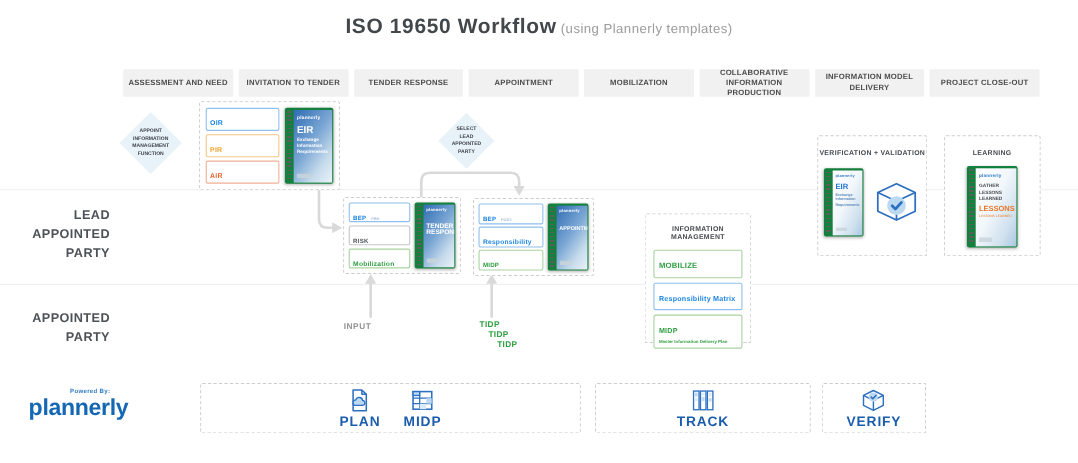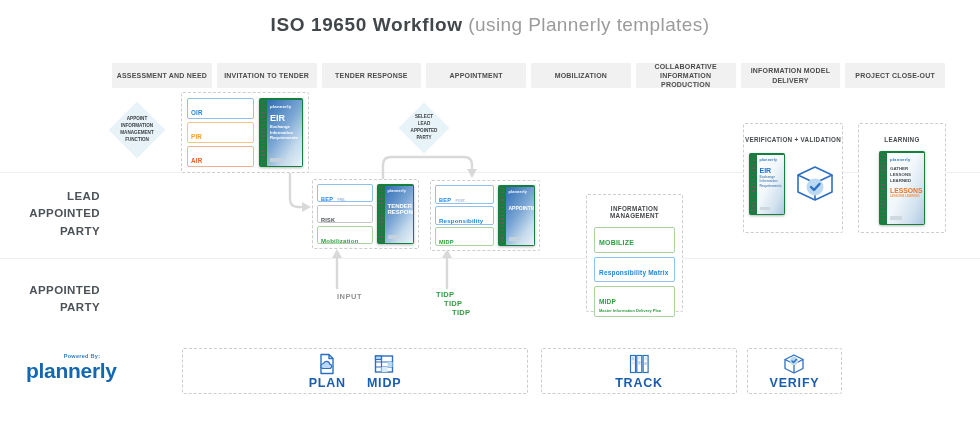--- a/index.html
+++ b/index.html
@@ -4,21 +4,21 @@
 <style>
   * { margin:0; padding:0; box-sizing:border-box; }
   html,body { background:#fff; }
   .canvas {
     position:relative; width:980px; height:421px; background:#fff; overflow:hidden;
     font-family:"Liberation Sans", sans-serif; color:#45494d;
   }
   
   .title { position:absolute; top:14px; left:0; width:980px; text-align:center; }
   .title .main { font-size:19px; font-weight:bold; color:#42474b; letter-spacing:.6px; }
-  .title .sub  { font-size:19px; font-weight:normal; color:#9b9b9b; letter-spacing:.4px; }
+  .title .sub  { font-size:12px; font-weight:normal; color:#9b9b9b; letter-spacing:.4px; }
   
   .divider { position:absolute; left:0; width:980px; height:1px; background:#efefef; }
   
   .phases { position:absolute; left:112px; top:63px; width:833px; height:25px; display:flex; gap:5px; z-index:2; }
   .phase  { flex:1; background:#f1f1f1; border-radius:1px; display:flex; align-items:center; justify-content:center;
             text-align:center; font-size:7px; font-weight:bold; color:#4c4c4c; letter-spacing:.2px; line-height:1.3; padding:0 4px; }
   
   .rowlabel { position:absolute; left:18px; width:82px; text-align:right; font-size:11.5px; font-weight:bold;
               color:#4c5257; letter-spacing:.4px; line-height:1.5; }
   
@@ -250,21 +250,21 @@
           <div class="brand" style="font-size:4.2px">plannerly</div>
           <div style="font-size:4.4px;font-weight:bold;color:#4a4f54;line-height:1.4;margin-top:4px;width:26px">GATHER LESSONS LEARNED</div>
           <div class="nbtitle" style="font-size:6.8px;color:#e8762c;margin-top:3px">LESSONS</div>
           <div class="nbsub" style="font-size:3px;color:#e8995c">LESSONS LEARNED</div>
           <div class="badge" style="width:12px"></div>
         </div>
       </div>
     </div>
   </div>
 
-  <div class="inputlabel" style="left:322px;top:292px;width:40px;text-align:right">INPUT</div>
+  <div class="inputlabel" style="left:305px;top:292px;width:40px;text-align:center">INPUT</div>
   <div class="tidp" style="left:436px;top:290px">TIDP</div>
   <div class="tidp" style="left:444px;top:299px">TIDP</div>
   <div class="tidp" style="left:452px;top:308px">TIDP</div>
 
   <div class="logo">
     <div class="pby">Powered By:</div>
     <div class="word">plannerly</div>
   </div>
 
   <div class="toolbox" style="left:182px;width:346px;gap:21px">

